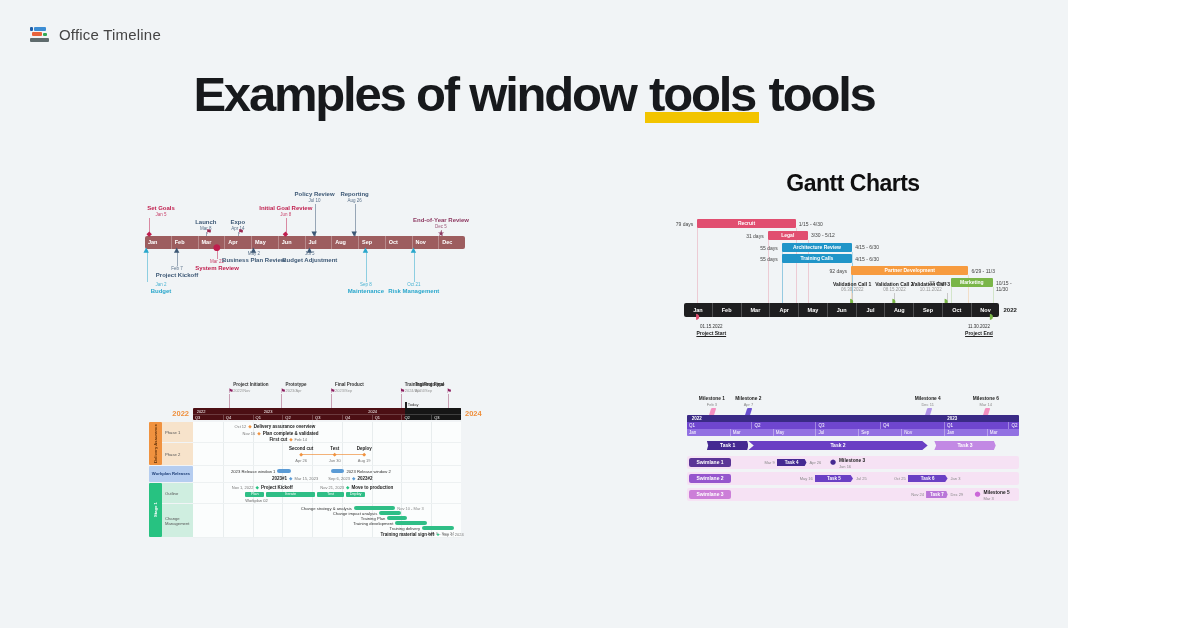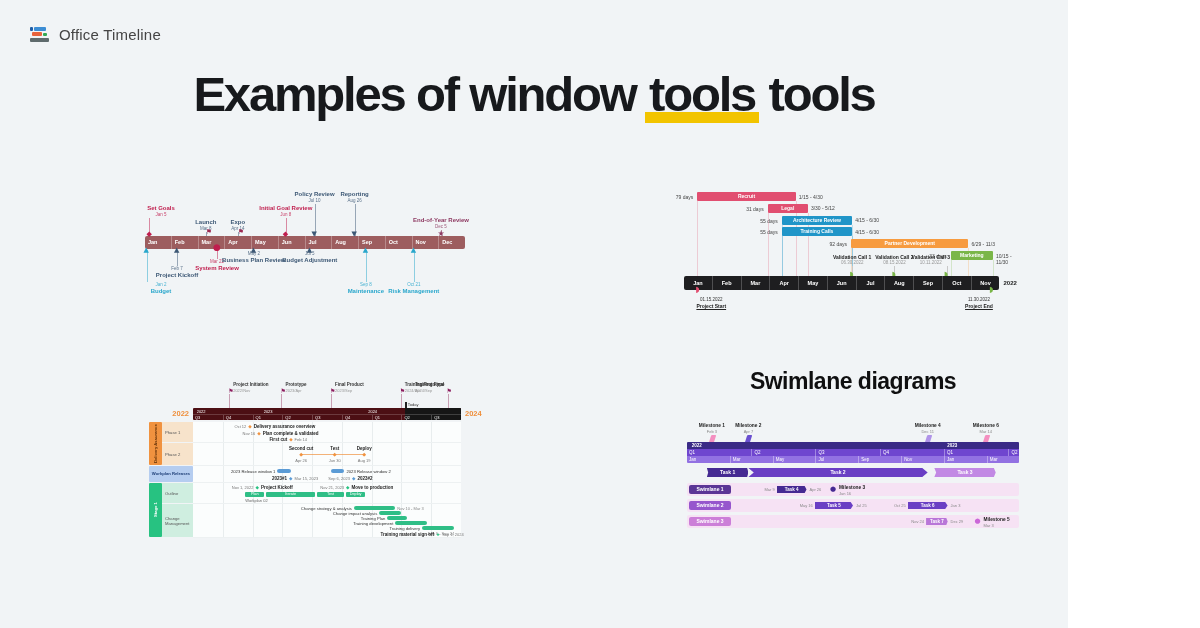--- a/index.html
+++ b/index.html
@@ -137,20 +137,21 @@
         <div style="position: absolute; left: 223.8px; top: 96px; width: 90px; text-align: center;">
           <div style="position: static; font: 4.5px / 5.5px &quot;Liberation Sans&quot;, sans-serif; color: rgb(42, 167, 204); opacity: 0.85;">Oct 21</div>
           <div style="position: static; font: bold 6px / 7px &quot;Liberation Sans&quot;, sans-serif; color: rgb(42, 167, 204);">Risk Management</div>
         </div>
         <div style="position: absolute; left: 268.8px; top: 64px; width: 1px; height: 32px; background: rgb(42, 167, 204); opacity: 0.5;"></div>
         <div style="position: absolute; left: 265.8px; top: 61px; font: 7px / 7px &quot;DejaVu Sans&quot;, sans-serif; color: rgb(42, 167, 204);">▲</div>
       </div>
   </section>
 
   <section class="cell" id="c2">
+    <h2>Gantt Charts</h2>
     <div class="diagram" id="d1">
         <div style="position: absolute; left: 13.2383px; top: 15px; width: 1px; height: 75px; background: rgb(225, 78, 112); opacity: 0.25;"></div>
         <div style="position: absolute; left: 111.822px; top: 15px; width: 1px; height: 75px; background: rgb(225, 78, 112); opacity: 0.25;"></div>
         <div style="position: absolute; left: 13.2383px; top: 6px; width: 98.5833px; height: 9px; background: rgb(225, 78, 112); border-radius: 1px; font: bold 5px / 9px &quot;Liberation Sans&quot;, sans-serif; color: rgb(255, 255, 255); text-align: center; overflow: hidden;">Recruit</div>
         <div style="position: absolute; left: -30.7617px; top: 8px; width: 40px; text-align: right; font: 5px / 6px &quot;Liberation Sans&quot;, sans-serif; color: rgb(68, 68, 68); white-space: nowrap;">79 days</div>
         <div style="position: absolute; left: 114.822px; top: 7.5px; width: 26px; font: 5px / 6px &quot;Liberation Sans&quot;, sans-serif; color: rgb(68, 68, 68);">1/15 - 4/30</div>
         <div style="position: absolute; left: 83.655px; top: 26.8px; width: 1px; height: 63.2px; background: rgb(225, 78, 112); opacity: 0.25;"></div>
         <div style="position: absolute; left: 123.933px; top: 26.8px; width: 1px; height: 63.2px; background: rgb(225, 78, 112); opacity: 0.25;"></div>
         <div style="position: absolute; left: 83.655px; top: 17.8px; width: 40.2783px; height: 9px; background: rgb(225, 78, 112); border-radius: 1px; font: bold 5px / 9px &quot;Liberation Sans&quot;, sans-serif; color: rgb(255, 255, 255); text-align: center; overflow: hidden;">Legal Agreements</div>
         <div style="position: absolute; left: 39.655px; top: 19.8px; width: 40px; text-align: right; font: 5px / 6px &quot;Liberation Sans&quot;, sans-serif; color: rgb(68, 68, 68); white-space: nowrap;">31 days</div>
@@ -350,21 +351,20 @@
         <div style="position: absolute; left: 263.3px; top: 148.5px; width: 42px; text-align: right; font: 4px / 5px &quot;Liberation Sans&quot;, sans-serif; color: rgb(136, 136, 136);">Aug 9 - Sep 24</div>
         <div style="position: absolute; left: 231.6px; top: 150px; display: flex; align-items: center; white-space: nowrap;">
           <div style="position: static; font: bold 4.5px / 5px &quot;Liberation Sans&quot;, sans-serif; color: rgb(34, 34, 34); margin-right: 2px;">Training material sign off</div>
           <div style="position: static; font: 4.5px / 5px &quot;DejaVu Sans&quot;, sans-serif; color: rgb(39, 194, 129); margin-right: 2px;">★</div>
           <div style="position: static; font: 4px / 5px &quot;Liberation Sans&quot;, sans-serif; color: rgb(119, 119, 119);">Sep 1, 2024</div>
         </div>
       </div>
   </section>
 
   <section class="cell" id="c4">
-    <h2>Swimlane diagrams</h2>
     <div class="diagram" id="d3">
         <div style="position: absolute; left: -0.1px; top: 0px; width: 50px; text-align: center; font: bold 4.8px / 5.5px &quot;Liberation Sans&quot;, sans-serif; color: rgb(34, 34, 34);">Milestone 1</div>
         <div style="position: absolute; left: -0.1px; top: 6px; width: 50px; text-align: center; font: 4px / 5px &quot;Liberation Sans&quot;, sans-serif; color: rgb(136, 136, 136);">Feb 3</div>
         <div style="position: absolute; left: 22.9px; top: 11.5px; width: 5px; height: 8px; background: rgb(244, 143, 192); transform: skewX(-18deg); border-radius: 1px;"></div>
         <div style="position: absolute; left: 36.42px; top: 0px; width: 50px; text-align: center; font: bold 4.8px / 5.5px &quot;Liberation Sans&quot;, sans-serif; color: rgb(34, 34, 34);">Milestone 2</div>
         <div style="position: absolute; left: 36.42px; top: 6px; width: 50px; text-align: center; font: 4px / 5px &quot;Liberation Sans&quot;, sans-serif; color: rgb(136, 136, 136);">Apr 7</div>
         <div style="position: absolute; left: 59.42px; top: 11.5px; width: 5px; height: 8px; background: rgb(106, 79, 208); transform: skewX(-18deg); border-radius: 1px;"></div>
         <div style="position: absolute; left: 215.7px; top: 0px; width: 50px; text-align: center; font: bold 4.8px / 5.5px &quot;Liberation Sans&quot;, sans-serif; color: rgb(34, 34, 34);">Milestone 4</div>
         <div style="position: absolute; left: 215.7px; top: 6px; width: 50px; text-align: center; font: 4px / 5px &quot;Liberation Sans&quot;, sans-serif; color: rgb(136, 136, 136);">Dec 11</div>
         <div style="position: absolute; left: 238.7px; top: 11.5px; width: 5px; height: 8px; background: rgb(176, 147, 232); transform: skewX(-18deg); border-radius: 1px;"></div>

